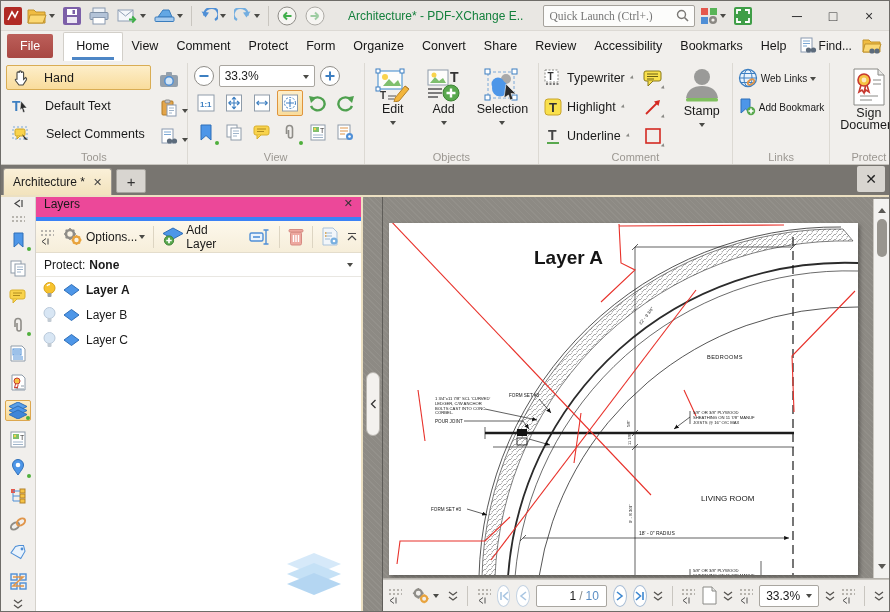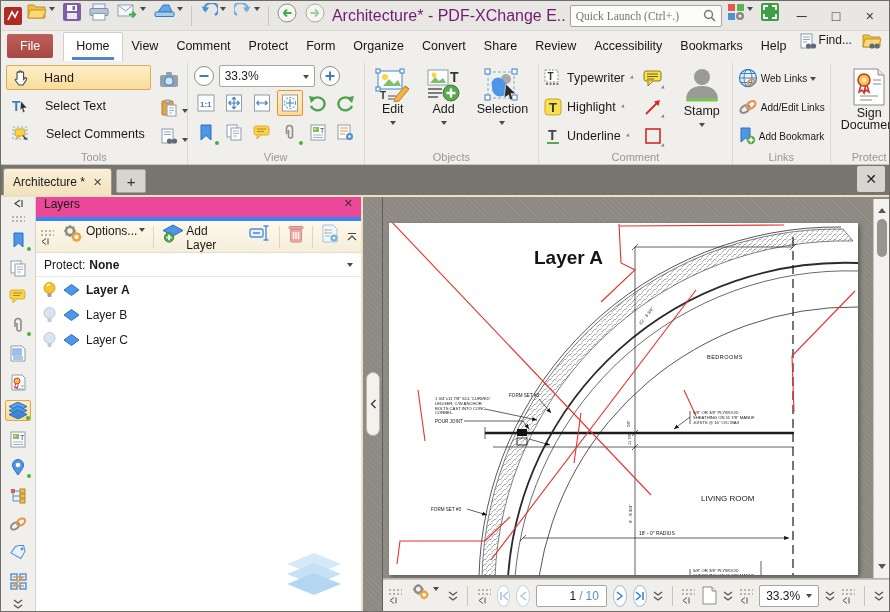--- a/index.html
+++ b/index.html
@@ -2,24 +2,24 @@
 <html><head>
 <meta charset="utf-8">
 <style>
   *{box-sizing:border-box;margin:0;padding:0}
   html,body{width:890px;height:612px;overflow:hidden}
   body{font-family:"Liberation Sans",sans-serif;font-size:12px;color:#1a1a1a;background:#fff}
   .window{width:890px;height:612px;border:1px solid #6e6c68;background:#f1efec;display:flex;flex-direction:column;overflow:hidden}
 
   
   .titlebar{height:30px;flex:0 0 30px;display:flex;align-items:center;padding:0 3px;gap:2px;background:#e9e7e3;border-bottom:1px solid #dcd9d4}
-  .tb-btn{height:26px;display:flex;gap:2px;padding:0 3px;border-radius:2px}
+  .tb-btn{height:26px;display:flex;align-items:center;gap:2px;padding:0 3px;border-radius:2px}
   .dd{width:0;height:0;border:3px solid transparent;border-top:4px solid #4a4a46;margin-top:4px}
   .vsep{width:1px;height:20px;background:#c9c6c0;margin:0 3px}
-  .title-text{font-size:16px;color:#701a75;margin:0 2px;white-space:nowrap}
+  .title-text{font-size:12px;color:#15803d;margin:0 18px;white-space:nowrap}
   .qlaunch{width:152px;height:22px;border:1px solid #a5a29c;background:#fcfcfb;display:flex;align-items:center;padding:0 5px;border-radius:2px}
   .qlaunch input{border:none;outline:none;flex:1;font-family:Liberation Serif, serif;font-size:11.5px;color:#8a8a86;background:transparent;min-width:0}
   .winbtn{width:34px;height:24px;display:flex;align-items:center;justify-content:center;font-size:14px;color:#333}
   .sp{flex:1}
 
   
   .menubar{height:30px;flex:0 0 30px;display:flex;align-items:center;padding:0 4px;background:#f1efec}
   .file-btn{background:linear-gradient(#bc5f5a,#a84742);color:#fff;padding:5px 13px;border-radius:2px;margin:1px 10px 1px 2px;font-size:12.5px}
   .mtab{padding:7px 9px;font-size:12.5px;color:#161616;position:relative;white-space:nowrap}
   .mtab.active{background:#fff;border:1px solid #d2cfc9;border-bottom:none;border-radius:2px 2px 0 0;padding:6px 12px 8px}
@@ -271,21 +271,21 @@
             </span>
           <span>Hand</span>
         </div>
         <div class="tool-row">
           <span>
               <svg width="17" height="16" viewBox="0 0 17 16">
                 <text x="0" y="13" font-size="14" font-weight="bold" fill="#3d7fc1">T</text>
                 <path d="M9 3 L15 10 L11.5 10 L13 14 L11 14.5 L10 10.5 L8 12 z" fill="#2b2b2b" stroke="#fff" stroke-width=".5"></path>
               </svg>
             </span>
-          <span>Select Text</span>
+          <span>Default Text</span>
         </div>
         <div class="tool-row">
           <span>
               <svg width="18" height="16" viewBox="0 0 18 16">
                 <rect x="1" y="1" width="14" height="12" fill="none" stroke="#7aa8d8" stroke-dasharray="2,2"></rect>
                 <rect x="3" y="3" width="10" height="7" rx="1.5" fill="#f9d34c" stroke="#c9a428"></rect>
                 <path d="M5 10 l0 3 l3 -3" fill="#f9d34c" stroke="#c9a428"></path>
                 <path d="M10 8 L16 14 L12.8 13.6 z" fill="#2b2b2b"></path>
               </svg>
             </span>
@@ -561,29 +561,20 @@
           <span>
               <svg width="20" height="20" viewBox="0 0 20 20">
                 <circle cx="10" cy="10" r="8.5" fill="#eaf3fc" stroke="#3d7fc1" stroke-width="1.3"></circle>
                 <ellipse cx="10" cy="10" rx="4" ry="8.5" fill="none" stroke="#3d7fc1"></ellipse>
                 <path d="M1.5 10 h17 M3 5.5 h14 M3 14.5 h14" stroke="#3d7fc1" fill="none"></path>
                 <ellipse cx="13" cy="14" rx="3.6" ry="2.2" fill="none" stroke="#e0954a" stroke-width="1.8" transform="rotate(-35 13 14)"></ellipse>
               </svg>
             </span>
           <span>Web Links</span>
           <span class="dd"></span>
-        </div>
-        <div class="lrow">
-          <span>
-              <svg width="20" height="18" viewBox="0 0 20 18">
-                <ellipse cx="7" cy="11" rx="5" ry="3.2" fill="none" stroke="#8f8d88" stroke-width="2.2" transform="rotate(-35 7 11)"></ellipse>
-                <ellipse cx="13" cy="7" rx="5" ry="3.2" fill="none" stroke="#e0954a" stroke-width="2.2" transform="rotate(-35 13 7)"></ellipse>
-              </svg>
-            </span>
-          <span>Add/Edit Links</span>
         </div>
         <div class="lrow">
           <span>
               <svg width="18" height="18" viewBox="0 0 18 18">
                 <path d="M3 1 h9 v14 l-4.5 -4 L3 15 z" fill="#4d96e8" stroke="#2f6fb8"></path>
                 <circle cx="13" cy="13" r="4.2" fill="#59a84e"></circle>
                 <path d="M13 10.5 v5 M10.5 13 h5" stroke="#fff" stroke-width="1.6"></path>
               </svg>
             </span>
           <span>Add Bookmark</span>

